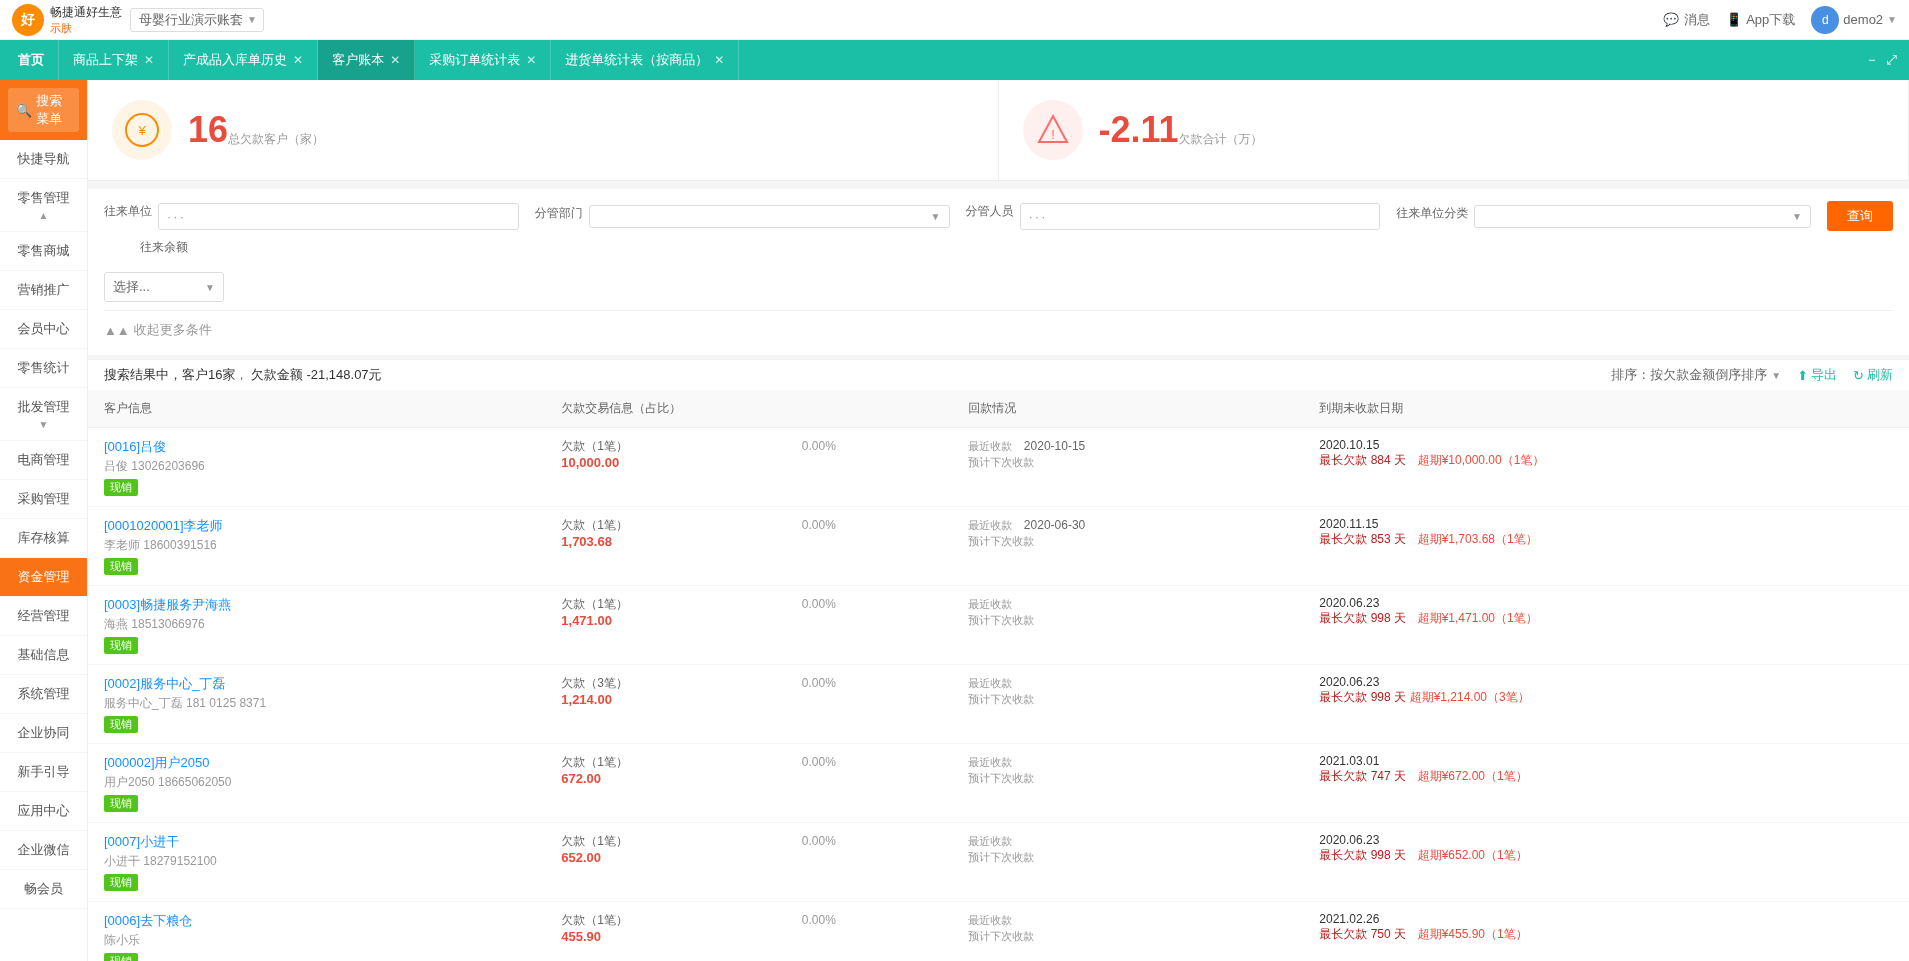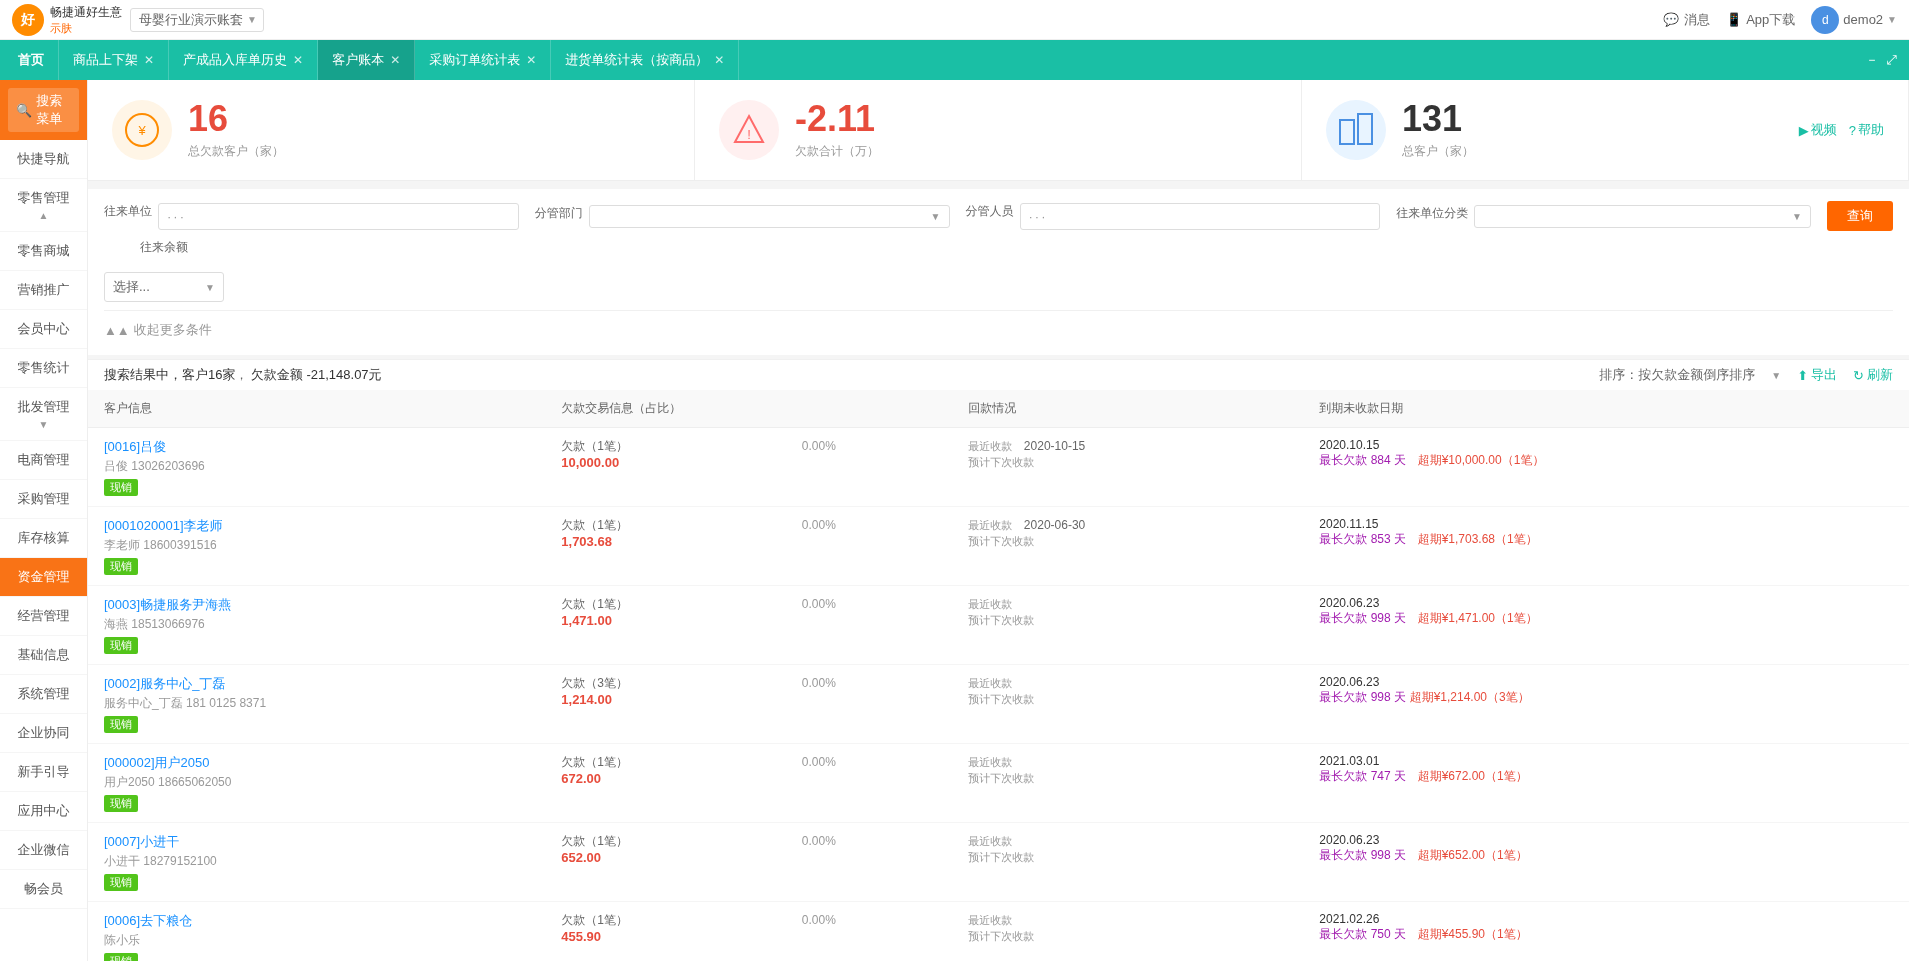--- a/index.html
+++ b/index.html
@@ -39,21 +39,21 @@
     
     .page-body { flex: 1; overflow-y: auto; background: #f5f5f5; }
 
     
     .stats-row { display: flex; background: #fff; margin-bottom: 8px; border-bottom: 1px solid #eee; }
     .stat-card { flex: 1; display: flex; align-items: center; padding: 20px 24px; gap: 16px; border-right: 1px solid #eee; }
     .stat-icon { width: 60px; height: 60px; border-radius: 50%; display: flex; align-items: center; justify-content: center; font-size: 28px; }
     .stat-icon-orange { background: #fff5e6; color: #ff8c00; }
     .stat-icon-pink { background: #fff0f0; color: #ff6b6b; }
     .stat-icon-blue { background: #e8f4ff; color: #4a90e2; }
-    .stat-info { display: flex; flex-direction: column; }
+    .stat-info { display: flex; flex-direction: row; align-items: flex-end; }
     .stat-number { font-size: 36px; font-weight: bold; color: #333; line-height: 1; }
     .stat-number.red { color: #e74c3c; }
     .stat-number.negative { color: #e74c3c; }
     .stat-label { font-size: 12px; color: #999; margin-top: 6px; }
     .stat-right-actions { margin-left: auto; display: flex; gap: 12px; align-items: flex-start; font-size: 12px; color: #1abfa5; }
 
     
     .filter-area { background: #fff; padding: 12px 16px; margin-bottom: 4px; }
     .filter-row { display: flex; align-items: center; gap: 16px; margin-bottom: 8px; }
     .filter-item { display: flex; align-items: flex-start; gap: 6px; flex: 1; }
@@ -62,37 +62,37 @@
     .filter-input .dots { color: #999; letter-spacing: 2px; }
     .filter-select { flex: 1; border: 1px solid #ddd; border-radius: 3px; padding: 5px 8px; font-size: 12px; color: #666; display: flex; align-items: center; justify-content: space-between; cursor: pointer; min-width: 160px; background: #fff; }
     .filter-btn { background: #ff6600; color: #fff; border: none; border-radius: 3px; padding: 6px 20px; font-size: 13px; cursor: pointer; }
     .collapse-btn { display: flex; align-items: center; gap: 4px; color: #999; font-size: 12px; cursor: pointer; margin: 0 auto; padding: 4px 0; }
 
     
     .result-bar { display: flex; align-items: center; justify-content: space-between; padding: 6px 16px; background: #fff; border-top: 1px solid #f0f0f0; }
     .result-info { font-size: 12px; color: #666; }
     .result-info span { color: #333; }
     .result-actions { display: flex; align-items: center; gap: 16px; font-size: 12px; color: #666; }
-    .result-sort { display: flex; align-items: center; gap: 16px; }
+    .result-sort { display: flex; align-items: center; gap: 4px; }
     .result-action-btn { display: flex; align-items: center; gap: 3px; color: #1abfa5; cursor: pointer; }
 
     
     .data-table { background: #fff; width: 100%; border-collapse: collapse; }
     .data-table th { background: #f9f9f9; padding: 10px 16px; font-size: 12px; color: #666; text-align: left; border-bottom: 1px solid #eee; font-weight: normal; }
     .data-table td { padding: 10px 16px; border-bottom: 1px solid #f5f5f5; vertical-align: top; }
     .customer-name { color: #1890ff; font-size: 13px; cursor: pointer; }
     .customer-sub { color: #999; font-size: 12px; margin-top: 2px; }
     .badge { display: inline-block; background: #52c41a; color: #fff; border-radius: 2px; padding: 1px 6px; font-size: 11px; margin-top: 4px; }
     .amount-red { color: #e74c3c; font-size: 13px; font-weight: bold; }
     .amount-pct { color: #999; font-size: 12px; margin-left: 8px; }
     .debt-count { color: #666; font-size: 12px; }
     .collection-date { color: #666; font-size: 12px; }
     .collection-label { color: #999; font-size: 11px; }
     .overdue-text { color: #e74c3c; font-size: 12px; cursor: pointer; }
-    .overdue-days { color: #a21caf; font-size: 12px; text-align: right; }
+    .overdue-days { color: #b91c1c; font-size: 12px; text-align: right; }
     .due-date { color: #333; font-size: 12px; }
 
     .chevron { font-size: 10px; color: #999; }
 
     .filter-balance-row { display: flex; align-items: center; gap: 16px; flex-direction: column; }
   </style>
 </head>
 <body>
 
 <div class="app-wrapper">
@@ -246,42 +246,20 @@
         <div class="stat-card">
           <div class="stat-icon stat-icon-pink">
             <svg width="36" height="36" viewBox="0 0 36 36" fill="none">
               <polygon points="18,4 32,30 4,30" stroke="#ff6b6b" stroke-width="2" fill="none"></polygon>
               <text x="18" y="27" text-anchor="middle" font-size="12" fill="#ff6b6b">!</text>
             </svg>
           </div>
           <div class="stat-info">
             <span class="stat-number negative">-2.11</span>
             <span class="stat-label">欠款合计（万）</span>
-          </div>
-        </div>
-        <div class="stat-card">
-          <div class="stat-icon stat-icon-blue">
-            <svg width="40" height="40" viewBox="0 0 40 40" fill="none">
-              <rect x="4" y="10" width="14" height="24" stroke="#4a90e2" stroke-width="2" fill="none"></rect>
-              <rect x="22" y="4" width="14" height="30" stroke="#4a90e2" stroke-width="2" fill="none"></rect>
-            </svg>
-          </div>
-          <div class="stat-info">
-            <span class="stat-number">131</span>
-            <span class="stat-label">总客户（家）</span>
-          </div>
-          <div class="stat-right-actions">
-            <span style="cursor:pointer;display:flex;align-items:center;gap:2px;">
-              <span>▶</span>
-              <span>视频</span>
-            </span>
-            <span style="cursor:pointer;display:flex;align-items:center;gap:2px;">
-              <span>?</span>
-              <span>帮助</span>
-            </span>
           </div>
         </div>
       </div>
 
       <div class="filter-area">
         <div class="filter-row">
           <div class="filter-item">
             <span class="filter-label">往来单位</span>
             <div class="filter-input">
               <span class="dots">···</span>

